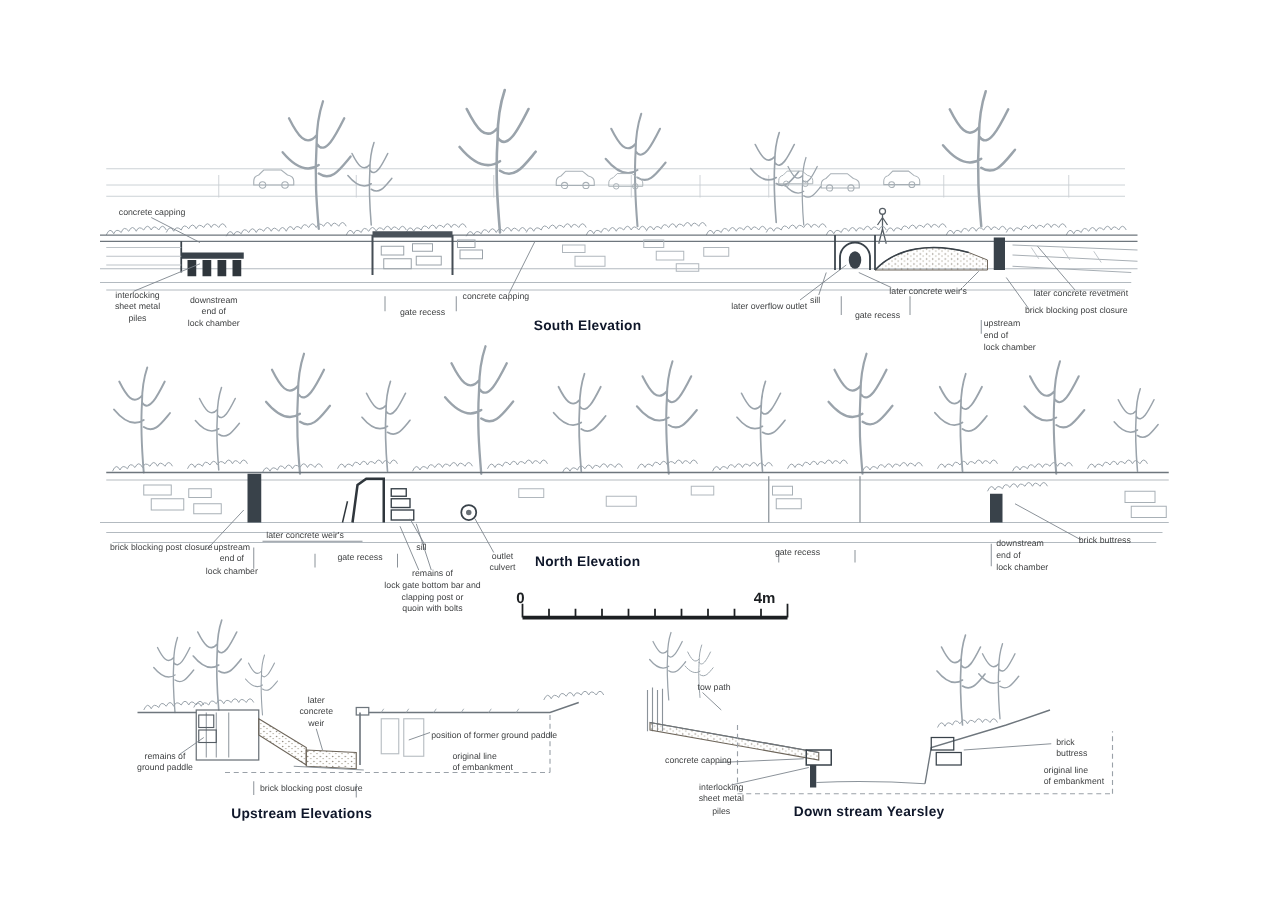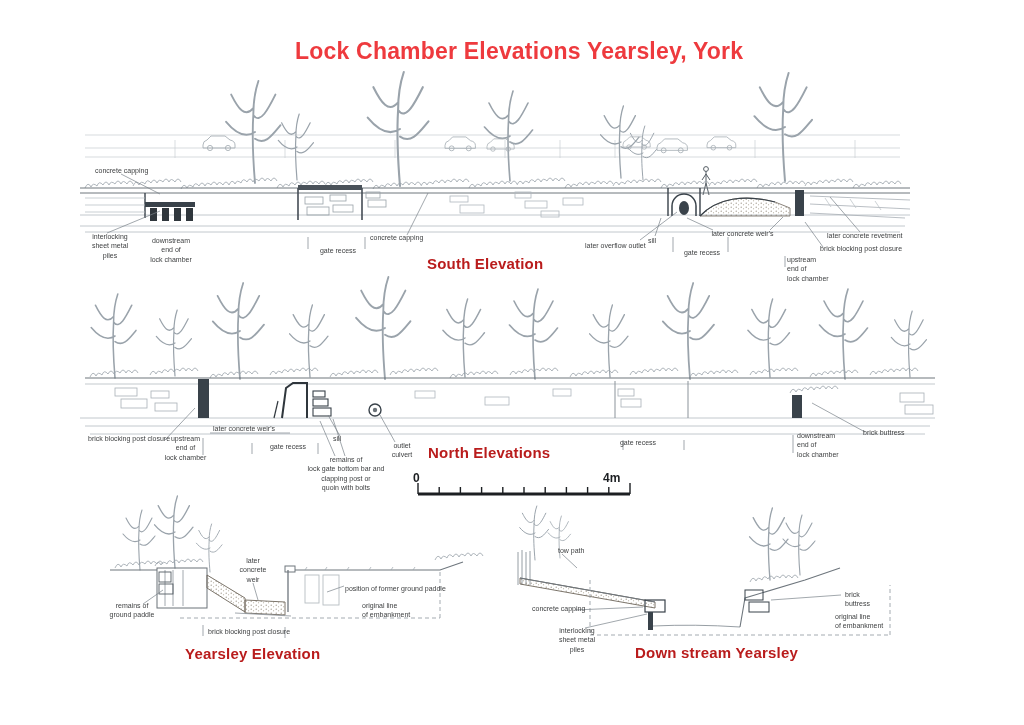--- a/index.html
+++ b/index.html
@@ -1,20 +1,20 @@
 <!DOCTYPE html>
 <html><head>
 <meta charset="utf-8">
 <style>
   html,body{margin:0;padding:0;background:#ffffff;}
   .page{position:relative;width:1024px;height:725px;background:#ffffff;overflow:hidden;
         font-family:"Liberation Sans",sans-serif;}
   .title{position:absolute;left:295px;top:38px;width:500px;color:#ee3a3e;
          font-size:23px;font-weight:bold;letter-spacing:.2px;white-space:nowrap;}
-  .sec{position:absolute;color:#b91c1c;font-size:15px;font-weight:bold;
+  .sec{position:absolute;color:#0f172a;font-size:11px;font-weight:bold;
        letter-spacing:.2px;white-space:nowrap;}
   .lbl{position:absolute;color:#3d3f40;font-size:7px;line-height:1.35;
        white-space:pre-line;}
   .ctr{text-align:center;}
   .num{position:absolute;color:#1c1f22;font-size:12px;font-weight:bold;}
   svg{position:absolute;overflow:visible;}
 </style>
 </head>
 <body>
 
@@ -30,21 +30,20 @@
         <circle cx="7" cy="13" r="2.6"></circle>
           <circle cx="25" cy="13" r="2.6"></circle>
       </g>
       <pattern id="dots" width="5" height="4" patternUnits="userSpaceOnUse">
         <circle cx="1.2" cy="1.2" r="0.6" fill="#8d8578"></circle>
         <circle cx="3.6" cy="2.8" r="0.5" fill="#9a927f"></circle>
       </pattern>
     </defs>
   </svg>
 
-  <div class="title">Lock Chamber Elevations Yearsley, York</div>
 
   <svg style="left:55px;top:78px;" width="885" height="190" viewBox="0 0 885 190">
 
     <path d="M30,57 H845 M30,70 H845 M30,79 H845" stroke="#c5cbd0" stroke-width="0.7" fill="none"></path>
     <g stroke="#c9ced3" stroke-width="0.7">
       <path d="M120,62 V80 M230,62 V80 M340,62 V80 M450,62 V80 M505,62 V80 M560,62 V80 M700,62 V80 M800,62 V80"></path>
     </g>
 
     <use href="#tree" transform="translate(200,105) scale(1.7)"></use>
     <use href="#tree" transform="translate(242,102) scale(1.1)"></use>
@@ -263,21 +262,21 @@
 lock gate bottom bar and
 clapping post or
 quoin with bolts</div>
   <div class="lbl ctr" style="left:381px;top:441px;width:42px;">outlet
 culvert</div>
   <div class="lbl ctr" style="left:605px;top:438px;width:66px;">gate recess</div>
   <div class="lbl" style="left:797px;top:431px;width:60px;">downstream
 end of
 lock chamber</div>
   <div class="lbl" style="left:863px;top:428px;">brick buttress</div>
-  <div class="sec" style="left:428px;top:444px;">North Elevations</div>
+  <div class="sec" style="left:428px;top:444px;">North Elevation</div>
 
   <svg style="left:410px;top:468px;" width="230" height="32" viewBox="0 0 230 32">
     <path d="M8,26 H220" stroke="#1c1f22" stroke-width="3"></path>
     <g stroke="#1c1f22" stroke-width="1.4">
       <path d="M8,15 V26 M220,15 V26"></path>
       <path d="M29.2,19 V26 M50.4,19 V26 M71.6,19 V26 M92.8,19 V26 M114,19 V26
                M135.2,19 V26 M156.4,19 V26 M177.6,19 V26 M198.8,19 V26"></path>
     </g>
   </svg>
   <div class="num" style="left:413px;top:471px;">0</div>
@@ -326,21 +325,21 @@
 
   <div class="lbl ctr" style="left:233px;top:556px;width:40px;">later
 concrete
 weir</div>
   <div class="lbl" style="left:345px;top:584px;">position of former ground paddle</div>
   <div class="lbl" style="left:362px;top:601px;width:60px;">original line
 of embankment</div>
   <div class="lbl ctr" style="left:103px;top:601px;width:58px;">remains of
 ground paddle</div>
   <div class="lbl" style="left:208px;top:627px;">brick blocking post closure</div>
-  <div class="sec" style="left:185px;top:645px;">Yearsley Elevation</div>
+  <div class="sec" style="left:185px;top:645px;">Upstream Elevations</div>
 
   <svg style="left:505px;top:510px;" width="400" height="150" viewBox="0 0 400 150">
 
     <use href="#tree" transform="translate(30,50) scale(0.9)"></use>
     <use href="#tree" transform="translate(55,48) scale(0.7)"></use>
     <g stroke="#8b939a" stroke-width="0.9">
       <path d="M13,42 V75 M17,40 V75 M21,42 V75 M25,41 V75"></path>
     </g>
 
     <path d="M15,68 L150,92 L150,98 L15,74 Z" fill="url(#dots)" stroke="#6d655a" stroke-width="0.9"></path>

